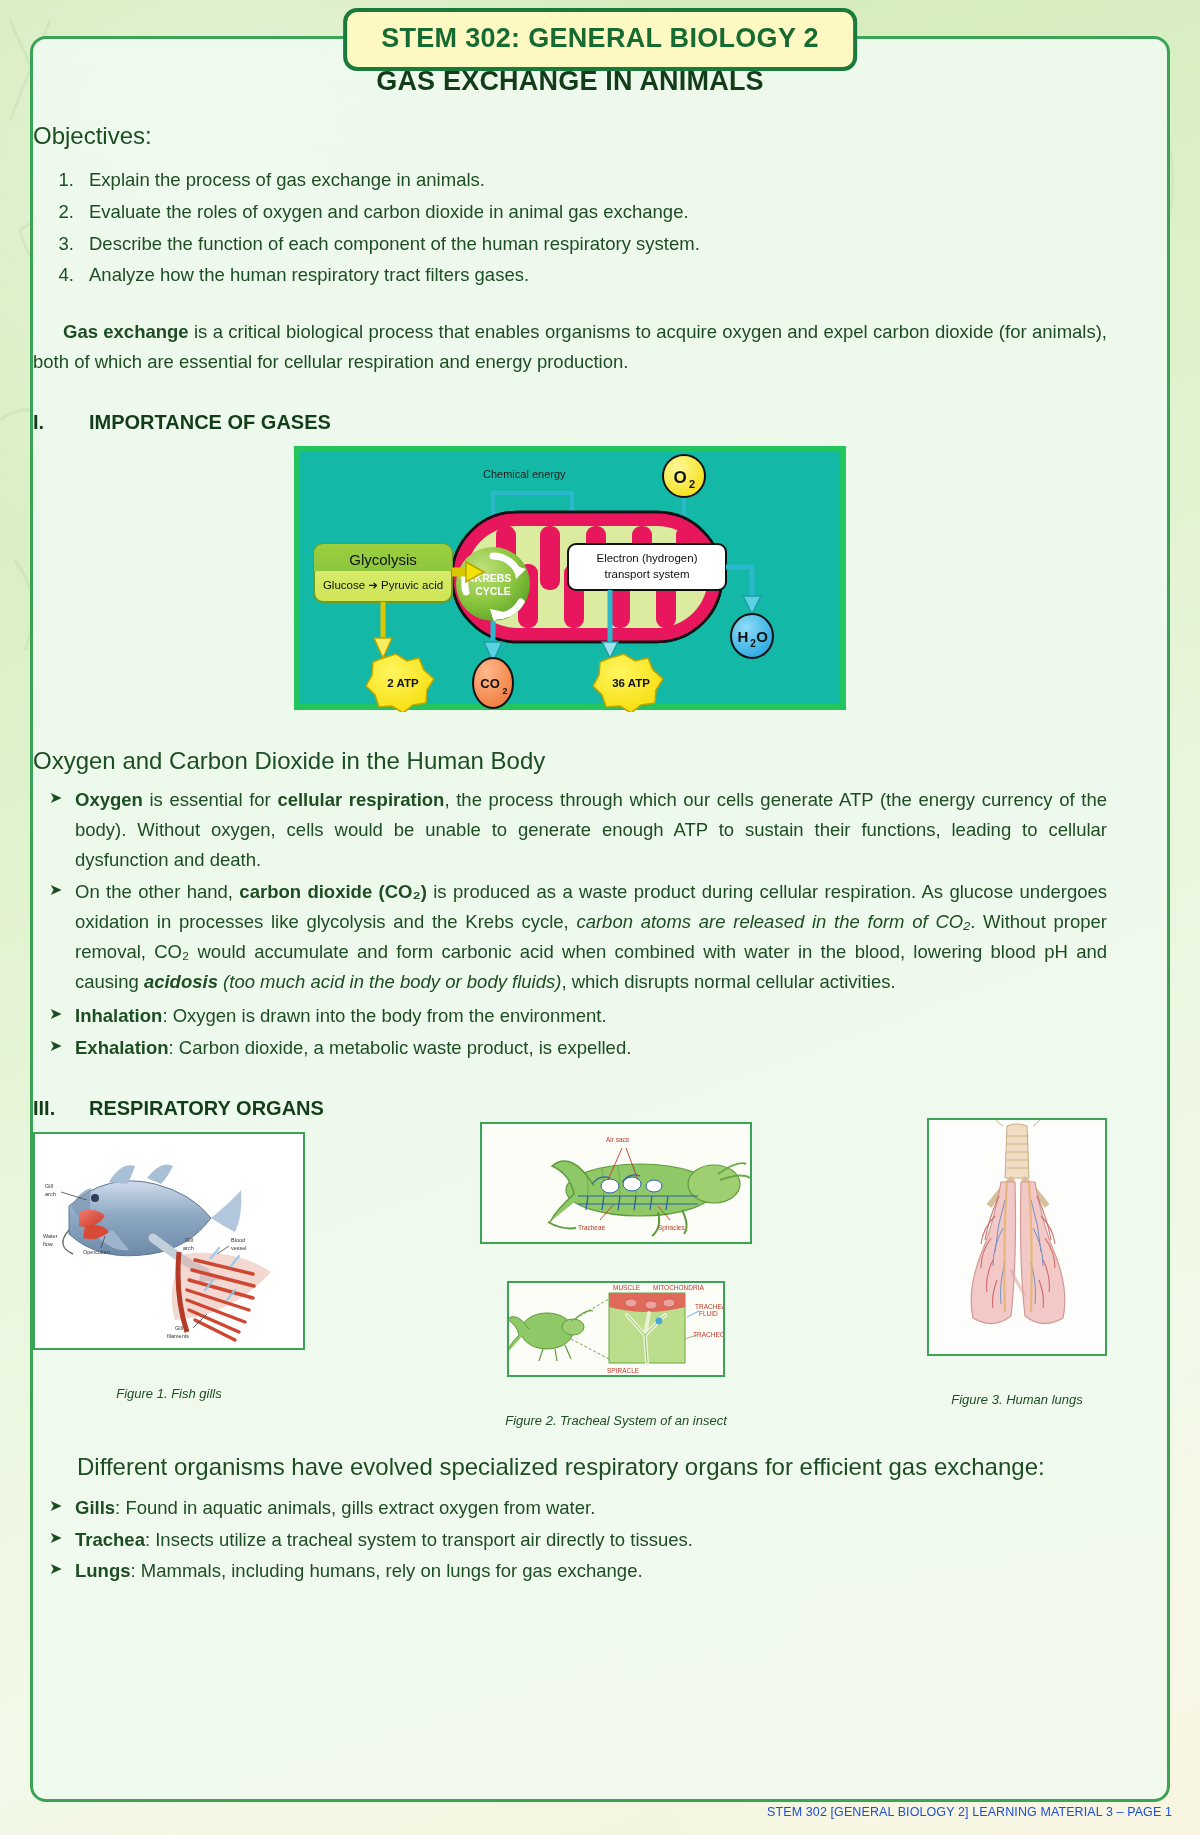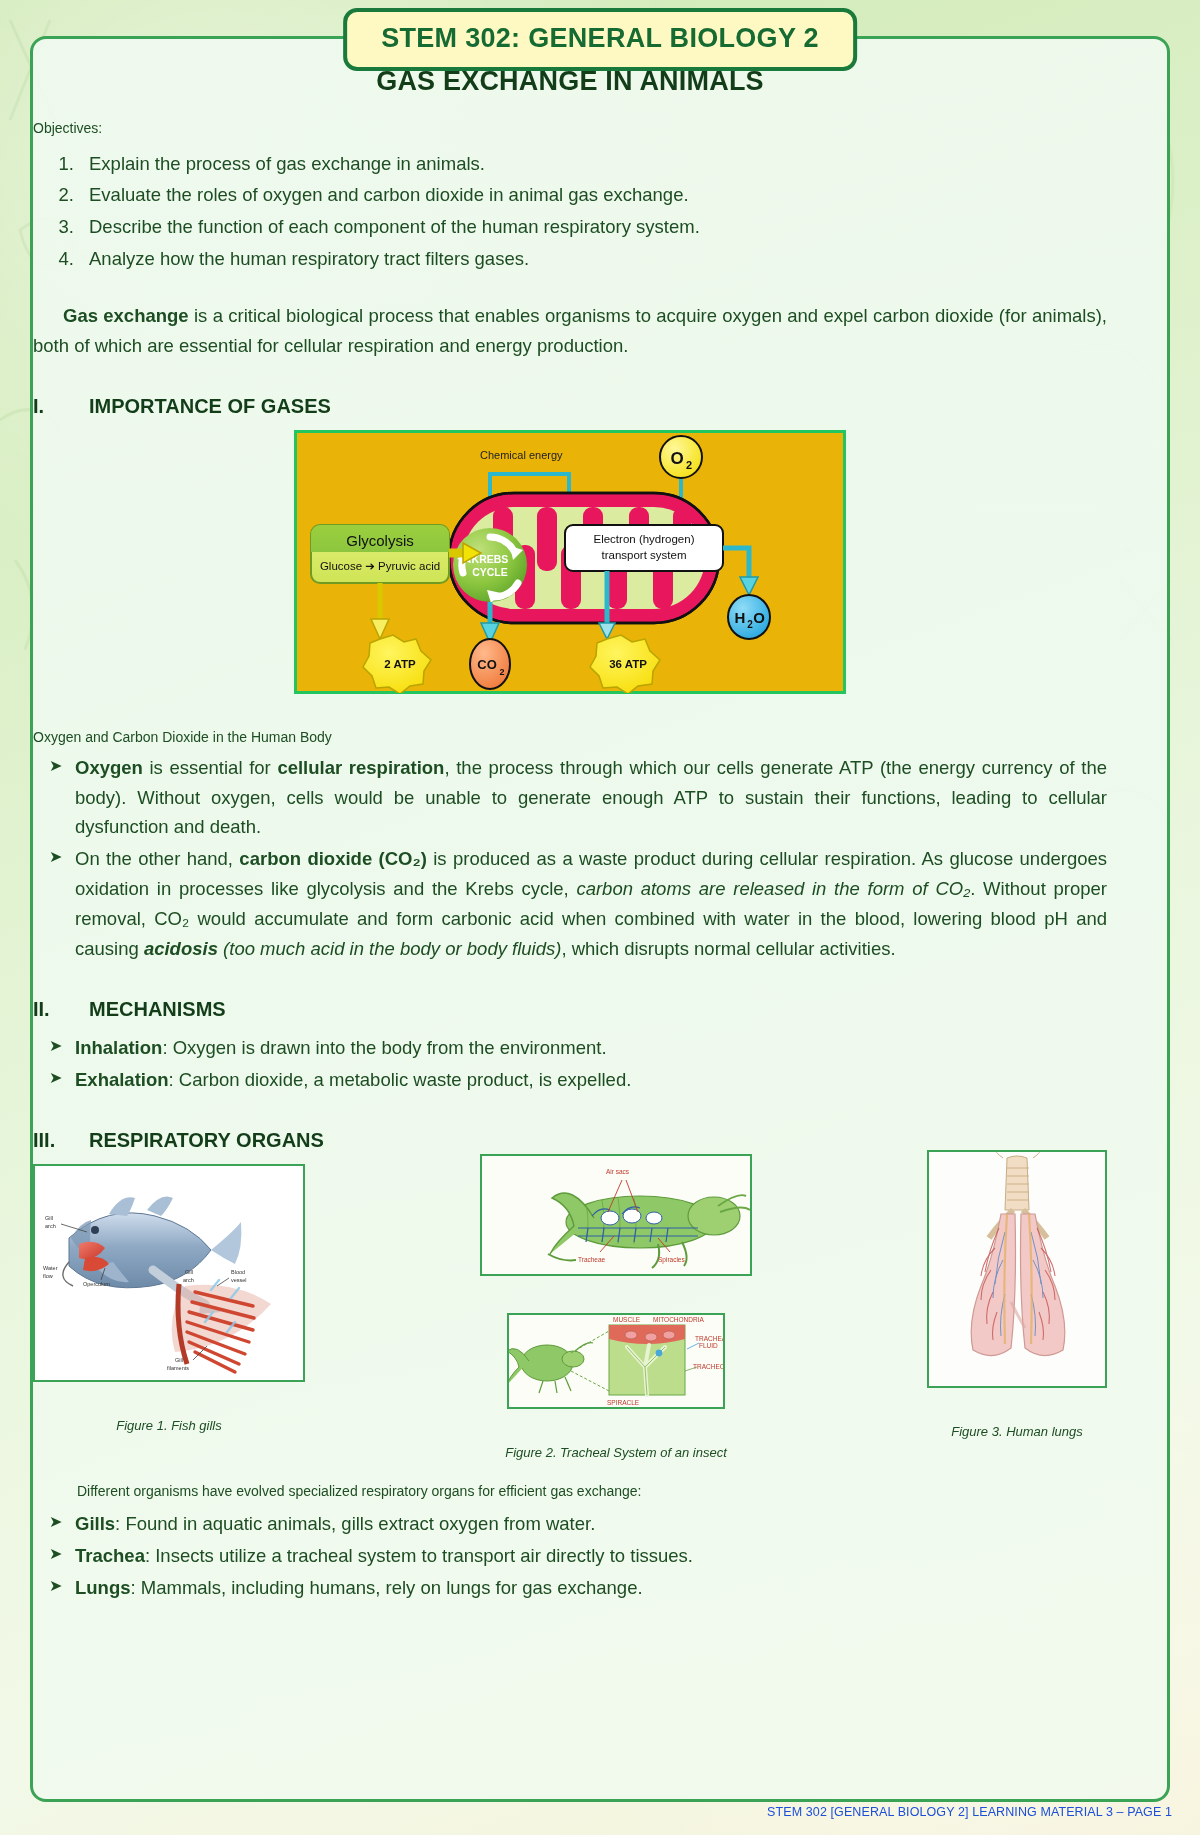--- a/index.html
+++ b/index.html
@@ -78,21 +78,21 @@
 
   h1#doc-title {
     text-align: center;
     font-size: 27px;
     font-weight: bold;
     color: #123d18;
     letter-spacing: .2px;
     margin-bottom: 20px;
   }
 
-  .lead { font-size: 14px; line-height: 1.62; color: #1d4d22; }
+  .lead { font-size: 24px; line-height: 1.62; color: #1d4d22; }
 
   ol.objectives {
     margin: 8px 0 0 46px;
     font-size: 18.5px;
     line-height: 1.72;
   }
   ol.objectives li { padding-left: 10px; }
 
   p.body-para {
     font-size: 18.5px;
@@ -127,22 +127,22 @@
     font-size: 16px;
   }
   b { font-weight: bold; }
   i { font-style: italic; }
 
   
   #fig-cellresp {
     width: 552px;
     height: 264px;
     margin: 10px auto 0;
-    border: 3px solid #22c55e;
-    background: #eab308;
+    border: 6px solid #22c55e;
+    background: #14b8a6;
     position: relative;
   }
 
   
   #organ-figs {
     display: flex;
     justify-content: space-between;
     align-items: flex-start;
     margin-top: 8px;
   }
@@ -360,24 +360,20 @@
     <li>
       <span class="bullet">➤</span>
       <b>Oxygen</b><span> is essential for </span><b>cellular respiration</b><span>, the process through which our cells generate ATP (the energy currency of the body). Without oxygen, cells would be unable to generate enough ATP to sustain their functions, leading to cellular dysfunction and death.</span>
     </li>
     <li>
       <span class="bullet">➤</span>
       <span>On the other hand, </span><b>carbon dioxide (CO₂)</b><span> is produced as a waste product during cellular respiration. As glucose undergoes oxidation in processes like glycolysis and the Krebs cycle, </span><i>carbon atoms are released in the form of CO₂</i><span>. Without proper removal, CO₂ would accumulate and form carbonic acid when combined with water in the blood, lowering blood pH and causing </span><b><i>acidosis</i></b><i> (too much acid in the body or body fluids)</i><span>, which disrupts normal cellular activities.</span>
     </li>
   </ul>
 
-  <h2 class="section">
-    <span class="num">II.</span>
-    <span>MECHANISMS</span>
-  </h2>
 
   <ul class="arrow">
     <li>
       <span class="bullet">➤</span>
       <b>Inhalation</b><span>: Oxygen is drawn into the body from the environment.</span>
     </li>
     <li>
       <span class="bullet">➤</span>
       <b>Exhalation</b><span>: Carbon dioxide, a metabolic waste product, is expelled.</span>
     </li>

